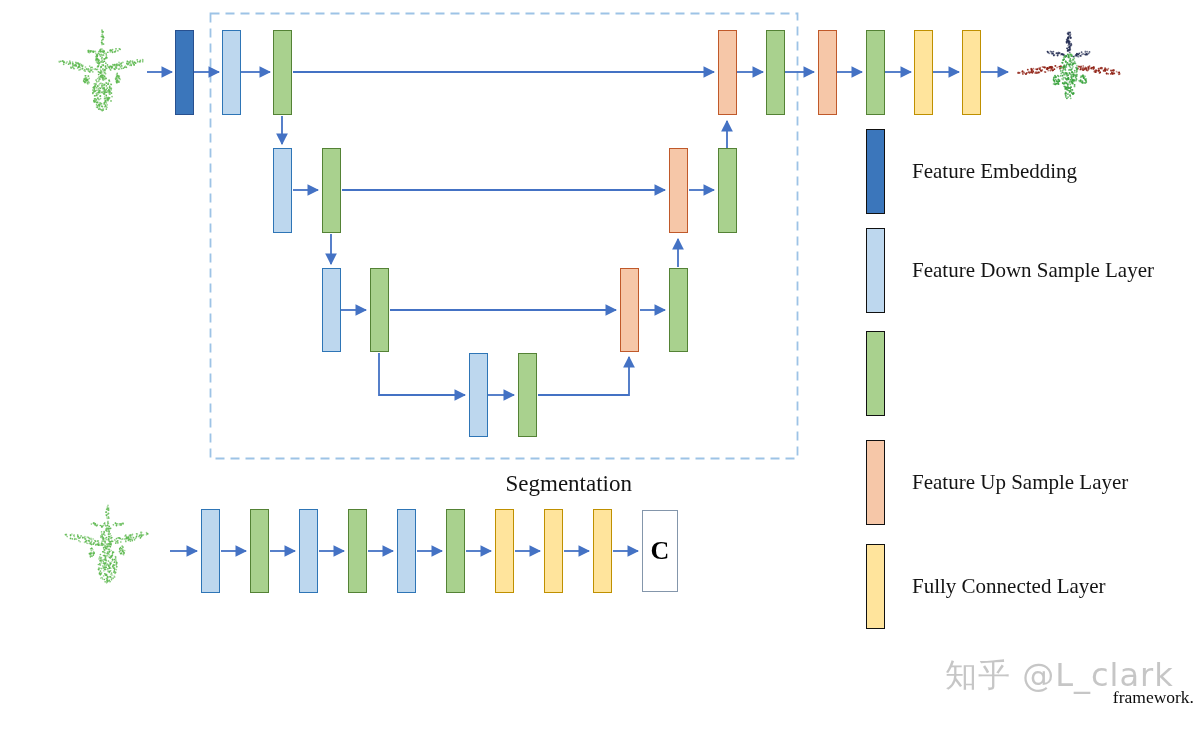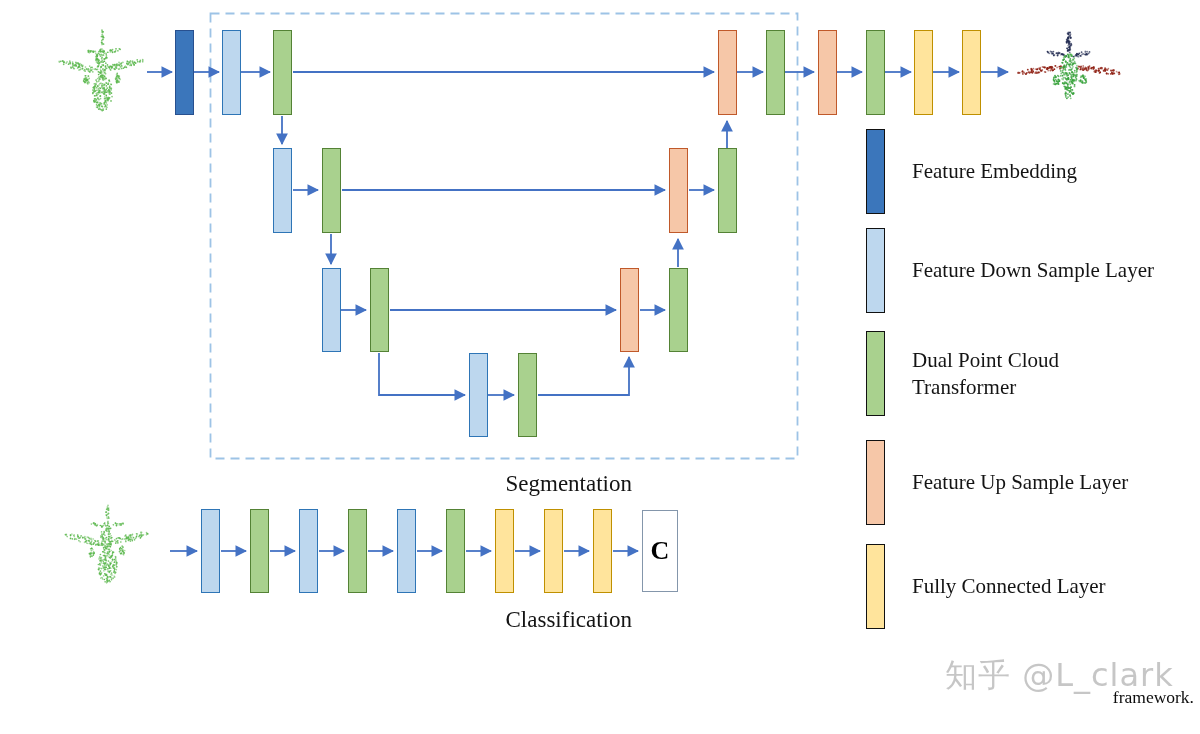--- a/index.html
+++ b/index.html
@@ -1889,33 +1889,31 @@
   <div class="bar sm c-dpct" style="left:446px;top:509px"></div>
   <div class="bar sm c-fc" style="left:495px;top:509px"></div>
   <div class="bar sm c-fc" style="left:544px;top:509px"></div>
   <div class="bar sm c-fc" style="left:593px;top:509px"></div>
 
   <div class="c-box">
     <span>C</span>
   </div>
 
   <div class="net-label" style="left:380px;top:471px">Segmentation</div>
-  <div class="net-label" style="left:380px;top:607px">Classification</div>
 
   <div class="legend-item" style="top:129px">
     <div class="lbar c-embed"></div>
     <div class="llabel">Feature Embedding</div>
   </div>
   <div class="legend-item" style="top:228px">
     <div class="lbar c-down"></div>
     <div class="llabel">Feature Down Sample Layer</div>
   </div>
   <div class="legend-item" style="top:331px">
     <div class="lbar c-dpct"></div>
-    <div class="llabel narrow">Dual Point Cloud Transformer</div>
   </div>
   <div class="legend-item" style="top:440px">
     <div class="lbar c-up"></div>
     <div class="llabel">Feature Up Sample Layer</div>
   </div>
   <div class="legend-item" style="top:544px">
     <div class="lbar c-fc"></div>
     <div class="llabel">Fully Connected Layer</div>
   </div>
 

